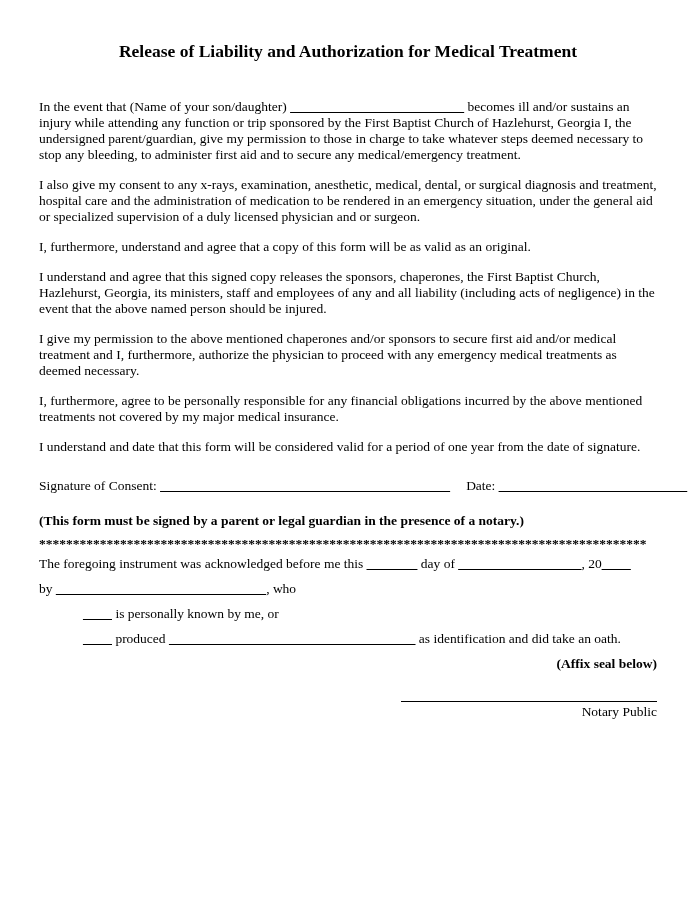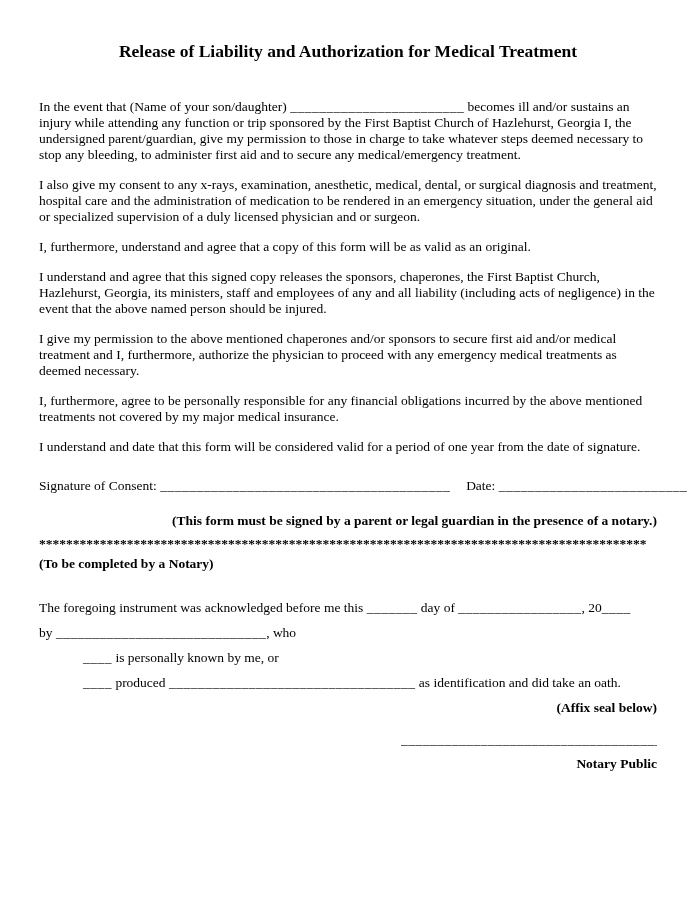--- a/index.html
+++ b/index.html
@@ -18,43 +18,43 @@
     border-radius: 19px;
   }
   .doc-title {
     font-size: 17.5px;
     line-height: 22px;
     font-weight: bold;
     text-align: center;
     margin: 0 0 37px 0;
   }
   p.body-para { margin: 0 0 14px 0; }
-  .blank { white-space: nowrap; letter-spacing: 0.5px; }
+  .blank { white-space: nowrap; letter-spacing: 0.5px; text-decoration: underline; }
   .sig-row { margin: 23px 0 19px 0; white-space: nowrap; }
   .date-label-gap { margin-left: 16px; }
-  .notice-line { font-weight: bold; text-align: right; margin: 0 0 7px 0; }
+  .notice-line { font-weight: bold; text-align: left; margin: 0 0 7px 0; }
   .separator-line {
     font-weight: bold;
     white-space: nowrap;
     overflow: hidden;
     margin: 0 0 4px 0;
   }
   .notary-header { font-weight: bold; margin: 0 0 28px 0; }
   .notary-line { margin: 0 0 9px 0; white-space: nowrap; }
   .notary-line.spaced { margin-bottom: 9px; }
   .indent { padding-left: 44px; }
   .affix-line { font-weight: bold; margin: 2px 0 0 0; text-align: right; }
   .notary-sig-block {
     margin-top: 16px;
     margin-left: auto;
     width: 256px;
     text-align: right;
   }
   .notary-sig-line { white-space: nowrap; overflow: hidden; }
-  .notary-sig-label { font-weight: bold; margin-top: 8px; }
+  .notary-sig-label { font-weight: normal; }
 </style>
 </head>
 <body>
 
 <div class="page">
 
   <h1 class="doc-title">Release of Liability and Authorization for Medical Treatment</h1>
 
   <p class="body-para"><span>In the event that (Name of your son/daughter) </span><span class="blank">________________________</span><span> becomes ill and/or sustains an injury while attending any function or trip sponsored by the First Baptist Church of Hazlehurst, Georgia I, the undersigned parent/guardian, give my permission to those in charge to take whatever steps deemed necessary to stop any bleeding, to administer first aid and to secure any medical/emergency treatment.</span></p>
 
@@ -69,21 +69,20 @@
   <p class="body-para">I, furthermore, agree to be personally responsible for any financial obligations incurred by the above mentioned treatments not covered by my major medical insurance.</p>
 
   <p class="body-para">I understand and date that this form will be considered valid for a period of one year from the date of signature.</p>
 
   <div class="sig-row"><span>Signature of Consent: </span><span class="blank">________________________________________</span><span class="date-label-gap">Date: </span><span class="blank">__________________________</span></div>
 
   <p class="notice-line">(This form must be signed by a parent or legal guardian in the presence of a notary.)</p>
 
   <div class="separator-line">******************************************************************************************</div>
 
-  <p class="notary-header">(To be completed by a Notary)</p>
 
   <p class="notary-line spaced"><span>The foregoing instrument was acknowledged before me this </span><span class="blank">_______</span><span> day of </span><span class="blank">_________________</span><span>, 20</span><span class="blank">____</span></p>
 
   <p class="notary-line spaced"><span>by </span><span class="blank">_____________________________</span><span>, who</span></p>
 
   <p class="notary-line spaced indent"><span class="blank">____</span><span> is personally known by me, or</span></p>
 
   <p class="notary-line spaced indent"><span class="blank">____</span><span> produced </span><span class="blank">__________________________________</span><span> as identification and did take an oath.</span></p>
 
   <p class="affix-line">(Affix seal below)</p>

